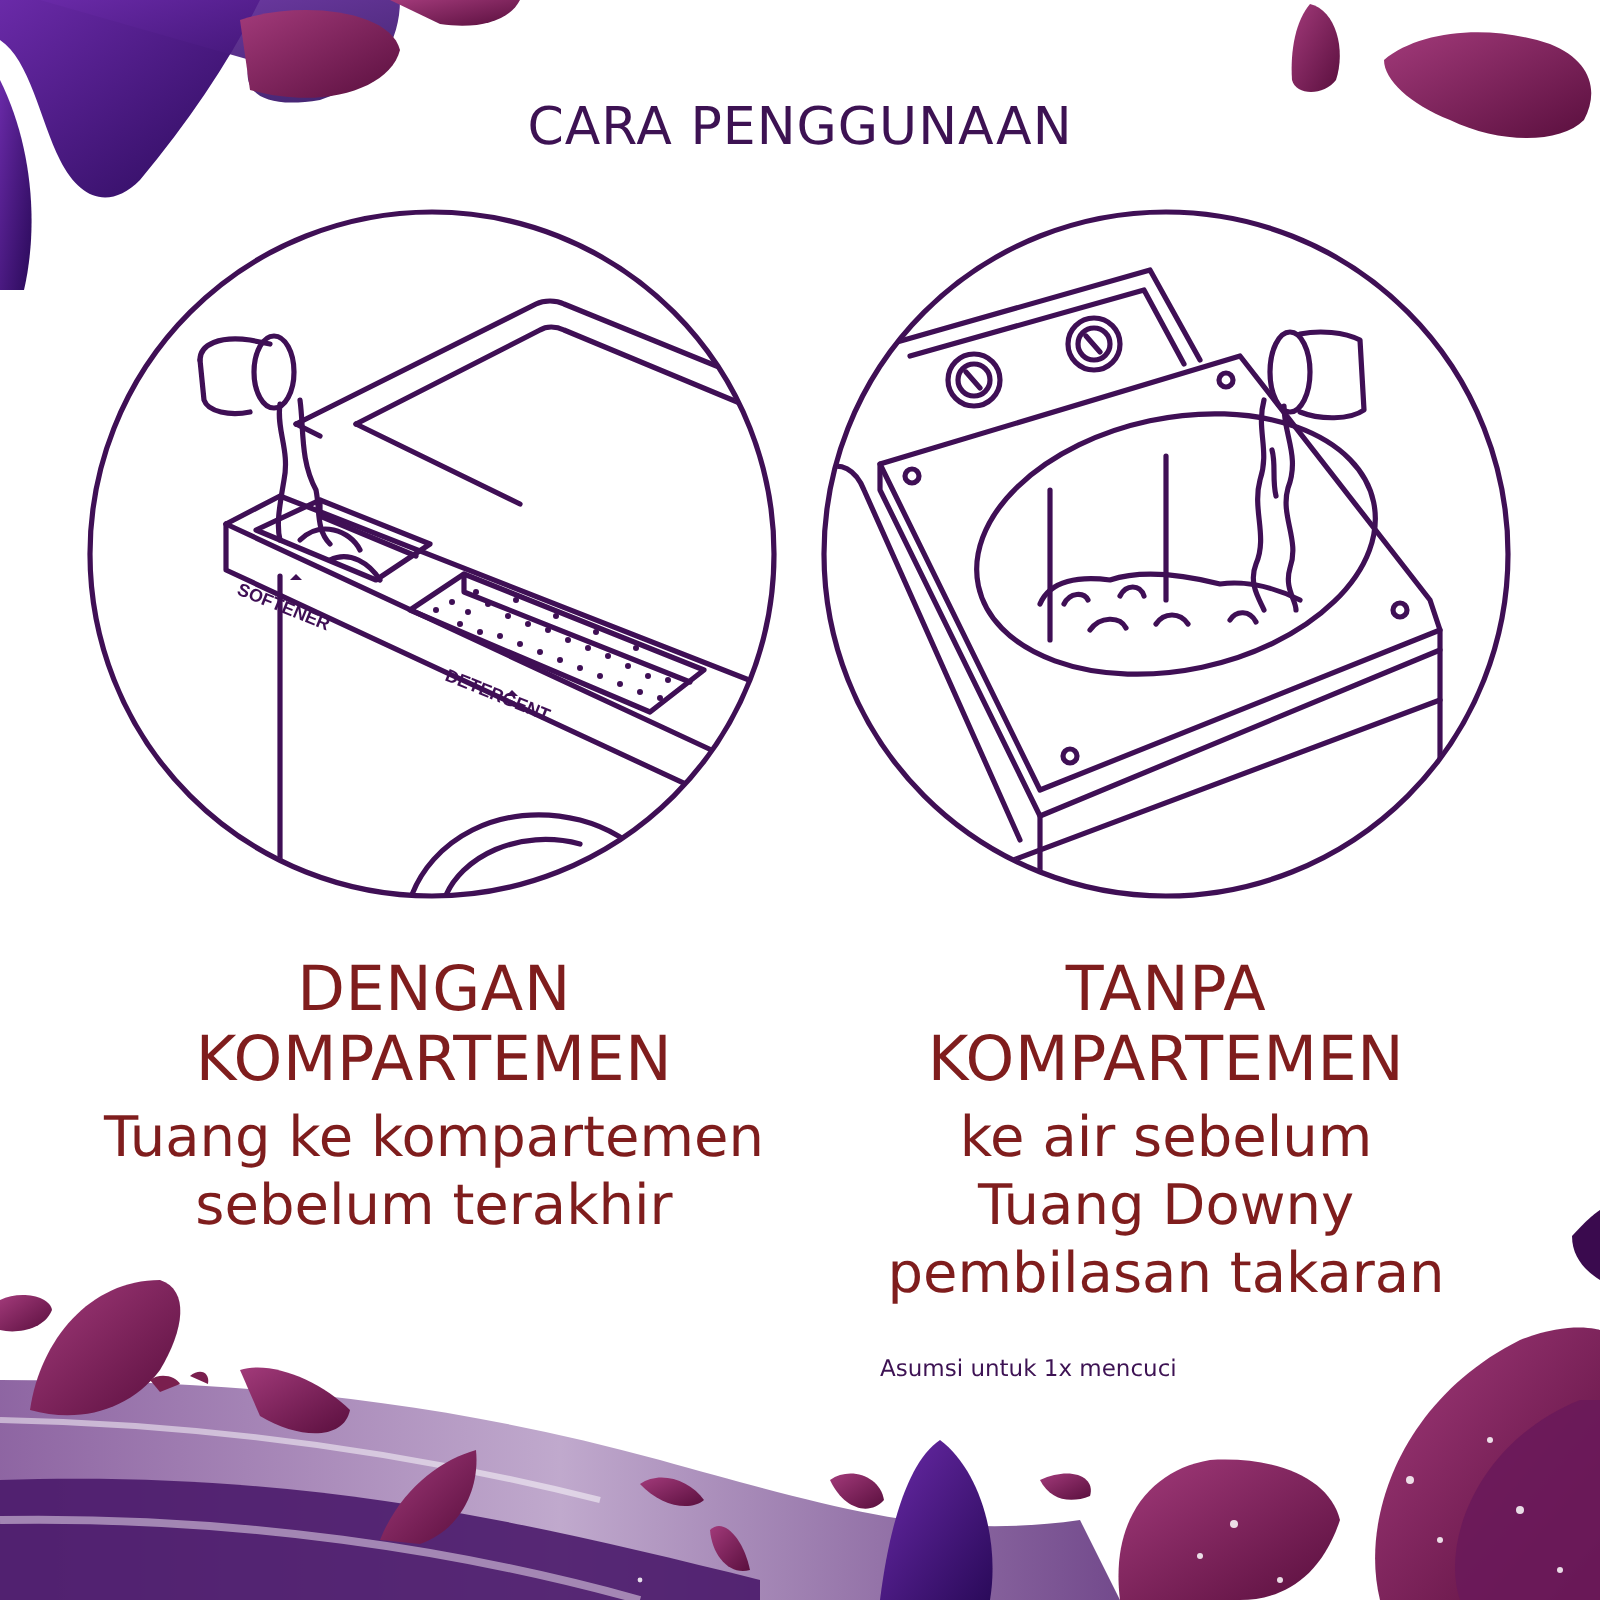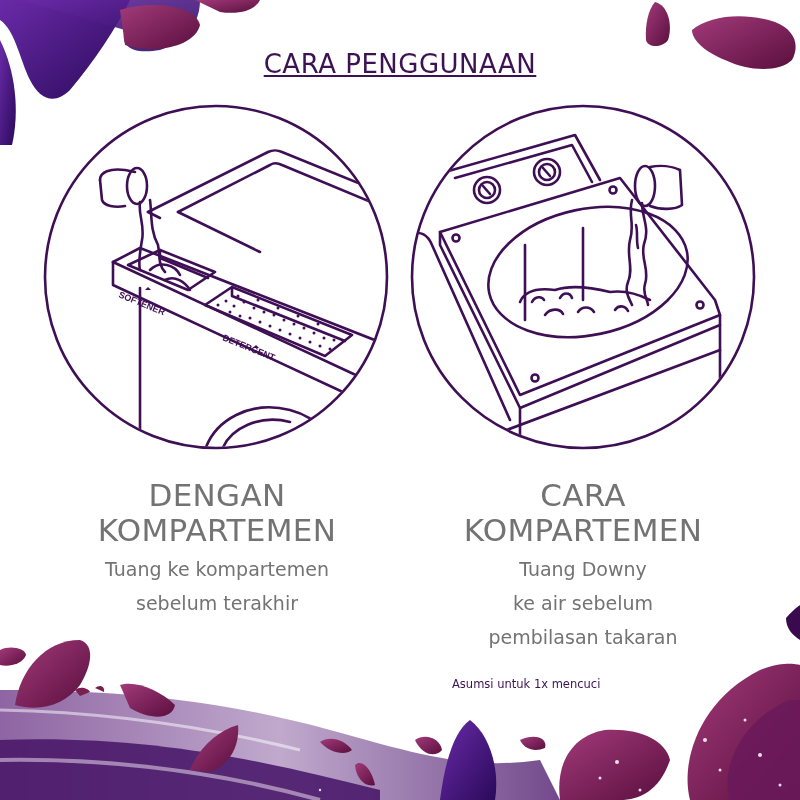--- a/index.html
+++ b/index.html
@@ -1,27 +1,27 @@
 <!DOCTYPE html>
 <html><head>
 <meta charset="utf-8">
 <style>
   html, body { margin:0; padding:0; }
   body { width:800px; height:800px; overflow:hidden; background:#ffffff; position:relative;
          font-family:"DejaVu Sans", sans-serif; color:#3f0f55; }
   .bg-svg { position:absolute; left:0; top:0; width:800px; height:800px; }
   .title { position:absolute; left:0; width:800px; top:49px; text-align:center;
-           font-size:26px; letter-spacing:0.5px; color:#3d1253;text-decoration:underline; }
+           font-size:26px; letter-spacing:0.5px; color:#3d1253; }
   .illus { position:absolute; top:0; left:0; width:800px; height:800px; }
-  .col { position:absolute; top:478px; width:380px; text-align:center; color:#737373; }
+  .col { position:absolute; top:478px; width:380px; text-align:center; color:#7f1d1d; }
   .col.left { left:27px; }
   .col.right { left:393px; }
   .heading { font-size:31px; line-height:35px; letter-spacing:0.3px; }
-  .desc { font-size:19px; line-height:34px; margin-top:4px; }
-  .note { position:absolute; left:440px; top:678px; font-size:11.5px; line-height:12px; color:#3d1253;margin-left:12px; }
+  .desc { font-size:28px; line-height:34px; margin-top:4px; }
+  .note { position:absolute; left:440px; top:678px; font-size:11.5px; line-height:12px; color:#3d1253; }
   .note div { white-space:nowrap; }
 </style>
 </head>
 <body>
 
 <svg class="bg-svg" viewBox="0 0 800 800">
   <defs>
     <linearGradient id="gViolet" x1="0" y1="0" x2="1" y2="1">
       <stop offset="0" stop-color="#6a2aa8"></stop>
         <stop offset="1" stop-color="#2a0a5a"></stop>
@@ -214,25 +214,25 @@
     <div>KOMPARTEMEN</div>
   </div>
   <div class="desc">
     <div>Tuang ke kompartemen</div>
     <div>sebelum terakhir</div>
   </div>
 </div>
 
 <div class="col right">
   <div class="heading">
-    <div>CARA</div>
+    <div>TANPA</div>
     <div>KOMPARTEMEN</div>
   </div>
   <div class="desc">
+    <div>ke air sebelum</div>
     <div>Tuang Downy</div>
-    <div>ke air sebelum</div>
     <div>pembilasan takaran</div>
   </div>
 </div>
 
 <div class="note">
   <div>Asumsi untuk 1x mencuci</div>
 </div>
 
 </body></html>

